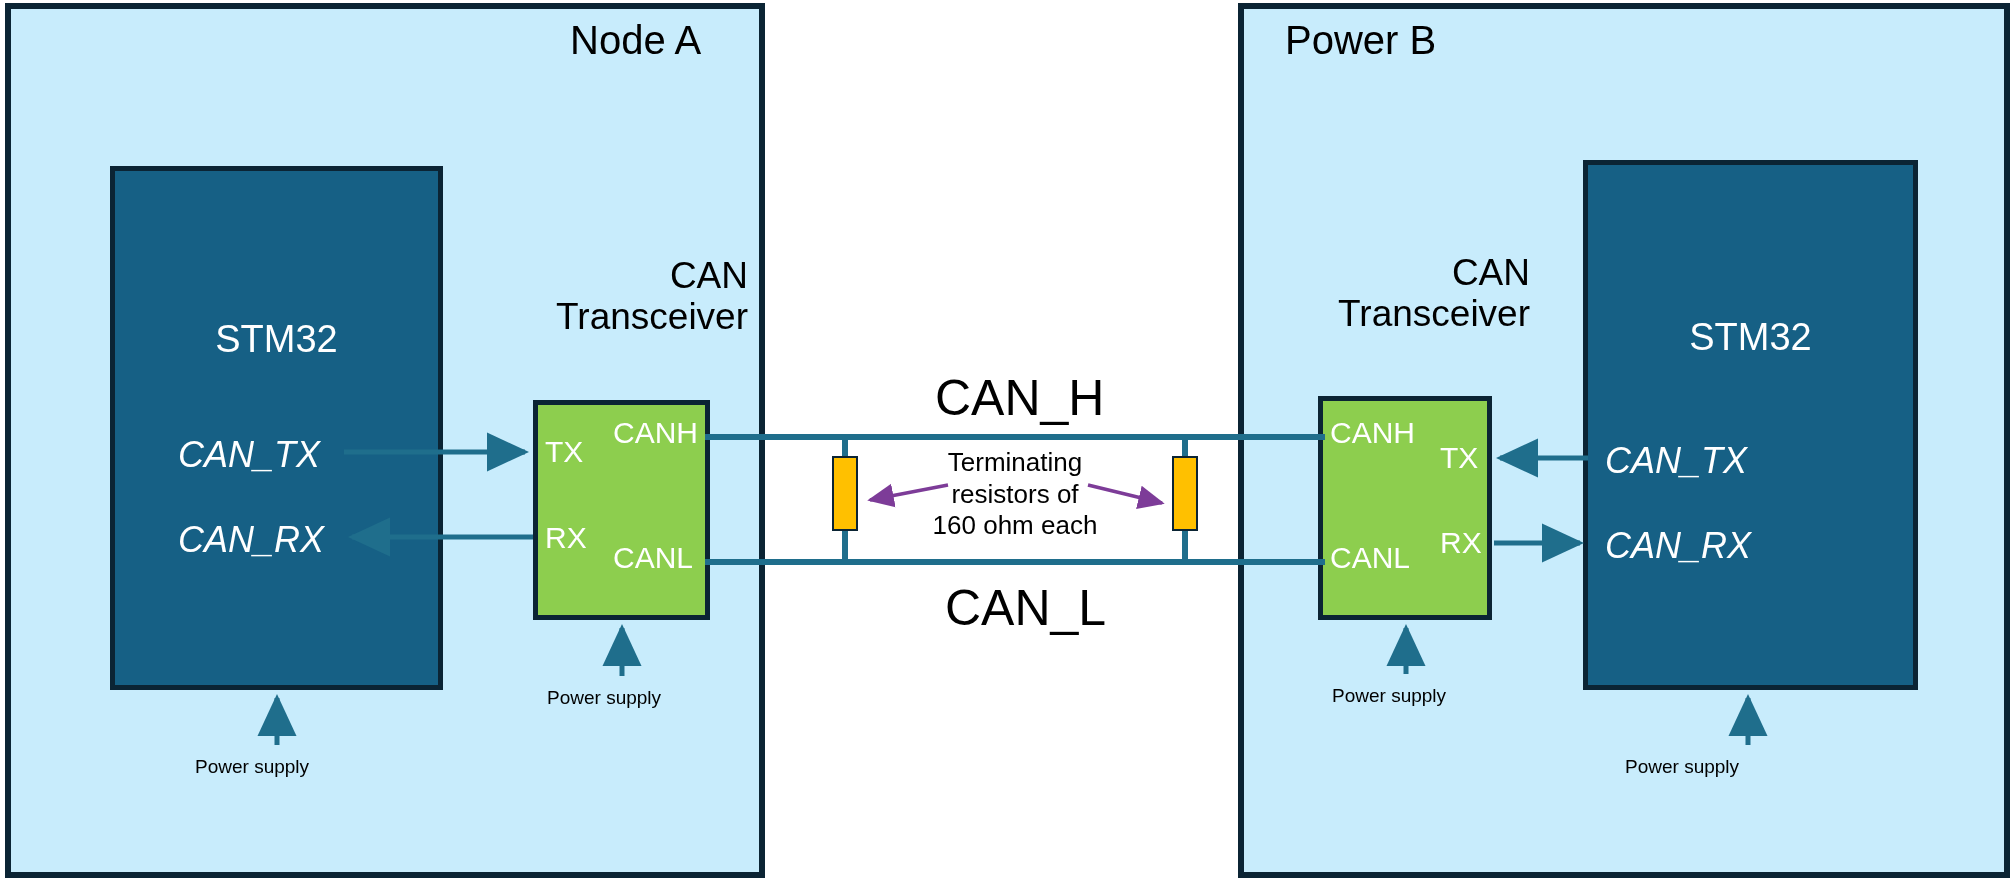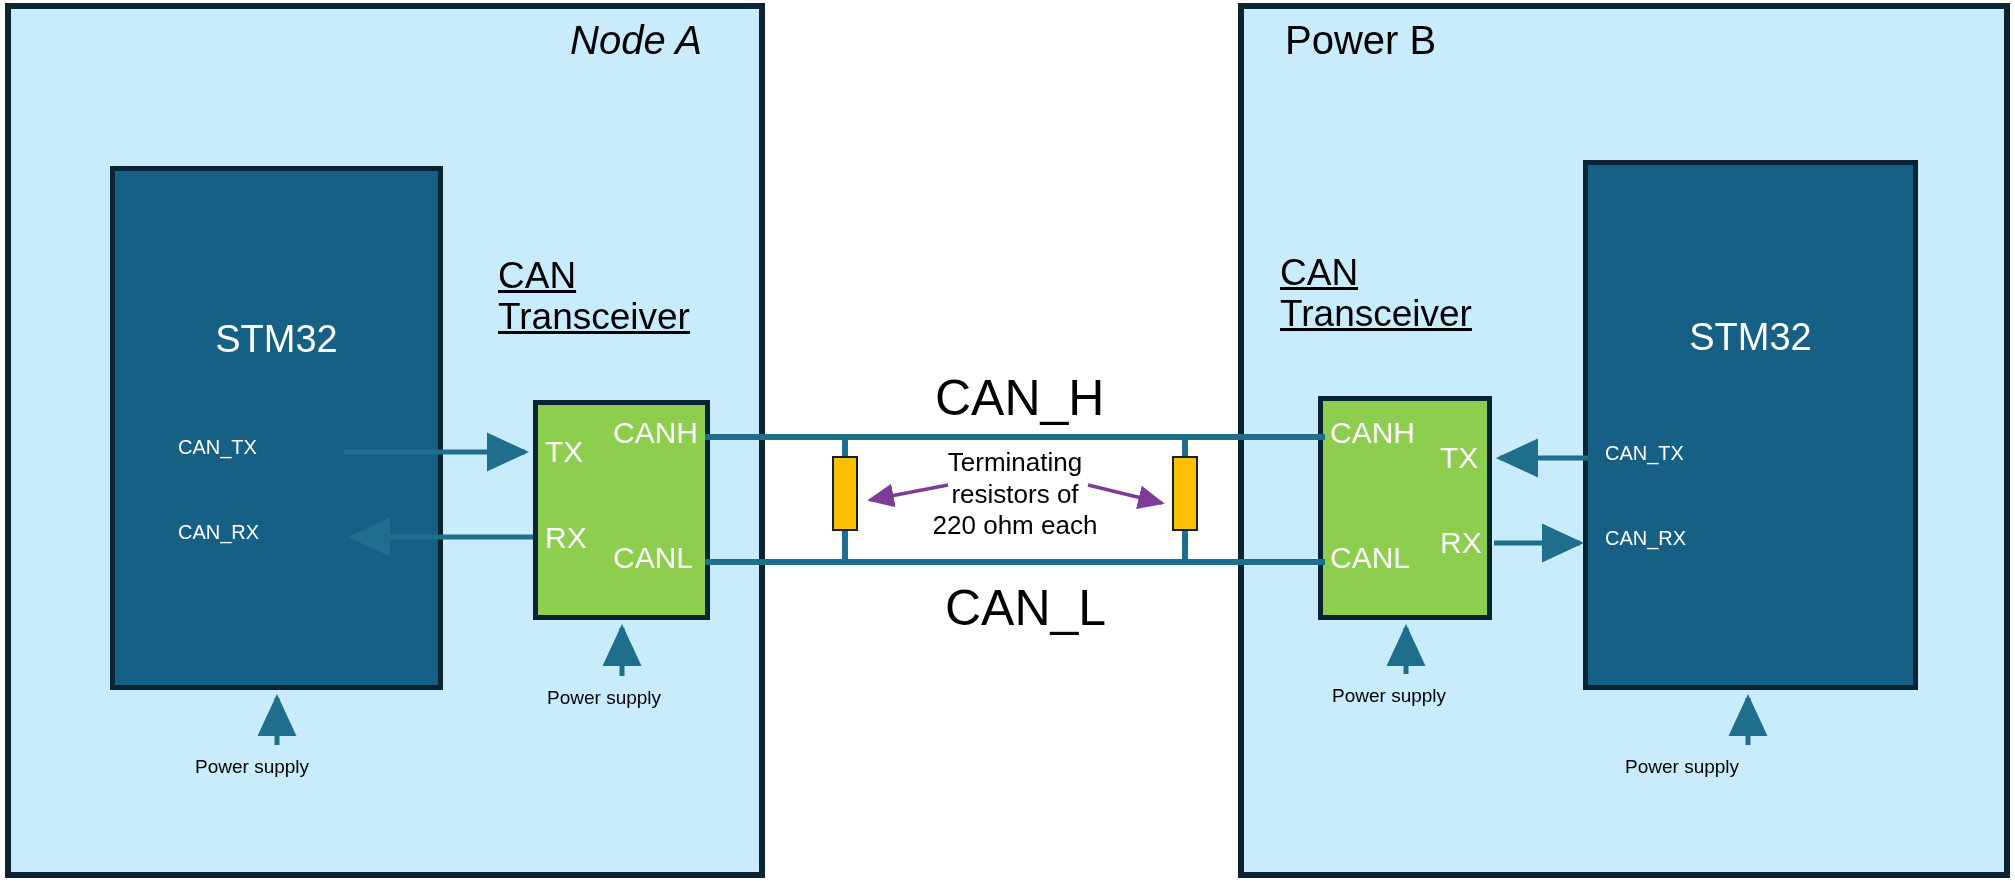--- a/index.html
+++ b/index.html
@@ -37,37 +37,37 @@
     position:absolute;
     background:#8DCE4E;
     border:5px solid #0B2434;
     box-sizing:border-box;
   }
   .xcvr-title{
     position:absolute;
     color:#000000;
     font-size:37px;
     line-height:1.12;
-    text-align:left;
+    text-align:right;
     white-space:pre-line;
-    text-decoration:underline;
   }
   .pin{
     position:absolute;
     color:#ffffff;
     font-size:30px;
     line-height:1;
     white-space:nowrap;
   }
   .pin-dark{
     position:absolute;
     color:#ffffff;
-    font-size:20px;
-    line-height:1;
-    white-space:nowrap;
+    font-size:36px;
+    line-height:1;
+    white-space:nowrap;
+    font-style:italic;
   }
   .bus{
     position:absolute;
     background:#1F6E8C;
     height:6px;
   }
   .bus-stub{
     position:absolute;
     background:#1F6E8C;
     width:6px;
@@ -101,21 +101,21 @@
     white-space:nowrap;
   }
   svg.ovl{position:absolute;left:0;top:0;width:2015px;height:884px;overflow:visible;pointer-events:none;}
 </style>
 </head>
 <body>
 
 <div id="stage">
 
   <div class="node-box" style="left:5px;top:3px;width:760px;height:875px;"></div>
-  <div class="node-title" style="left:570px;top:20px;font-style:italic;">Node A</div>
+  <div class="node-title" style="left:570px;top:20px;">Node A</div>
 
   <div class="mcu-box" style="left:110px;top:166px;width:333px;height:524px;"></div>
   <div class="mcu-label" style="left:110px;top:320px;width:333px;">STM32</div>
   <div class="pin-dark" style="left:178px;top:437px;">CAN_TX</div>
   <div class="pin-dark" style="left:178px;top:522px;">CAN_RX</div>
 
   <div class="xcvr-title" style="left:498px;top:255px;width:250px;">CAN
 Transceiver</div>
   <div class="xcvr-box" style="left:533px;top:400px;width:177px;height:220px;"></div>
   <div class="pin" style="left:545px;top:437px;">TX</div>
@@ -154,21 +154,21 @@
   <div class="bus-stub" style="left:1182px;top:530px;height:32px;"></div>
 
   <div class="resistor" style="left:832px;top:456px;width:26px;height:75px;"></div>
   <div class="resistor" style="left:1172px;top:456px;width:26px;height:75px;"></div>
 
   <div class="bus-label" style="left:935px;top:373px;">CAN_H</div>
   <div class="bus-label" style="left:945px;top:583px;">CAN_L</div>
 
   <div class="term-note" style="left:890px;top:447px;width:250px;">Terminating
 resistors of
-220 ohm each</div>
+160 ohm each</div>
 
   <svg class="ovl" viewBox="0 0 2015 884">
     <defs>
       <marker id="arrBlue" markerWidth="9" markerHeight="9" refX="7.6" refY="4.5" orient="auto" markerUnits="strokeWidth">
         <path d="M0,0.6 L8.4,4.5 L0,8.4 Z" fill="#1F6E8C"></path>
       </marker>
       <marker id="arrPurple" markerWidth="8" markerHeight="8" refX="6.8" refY="4" orient="auto" markerUnits="strokeWidth">
         <path d="M0,0.6 L7.6,4 L0,7.4 Z" fill="#7D3C98"></path>
       </marker>
     </defs>

